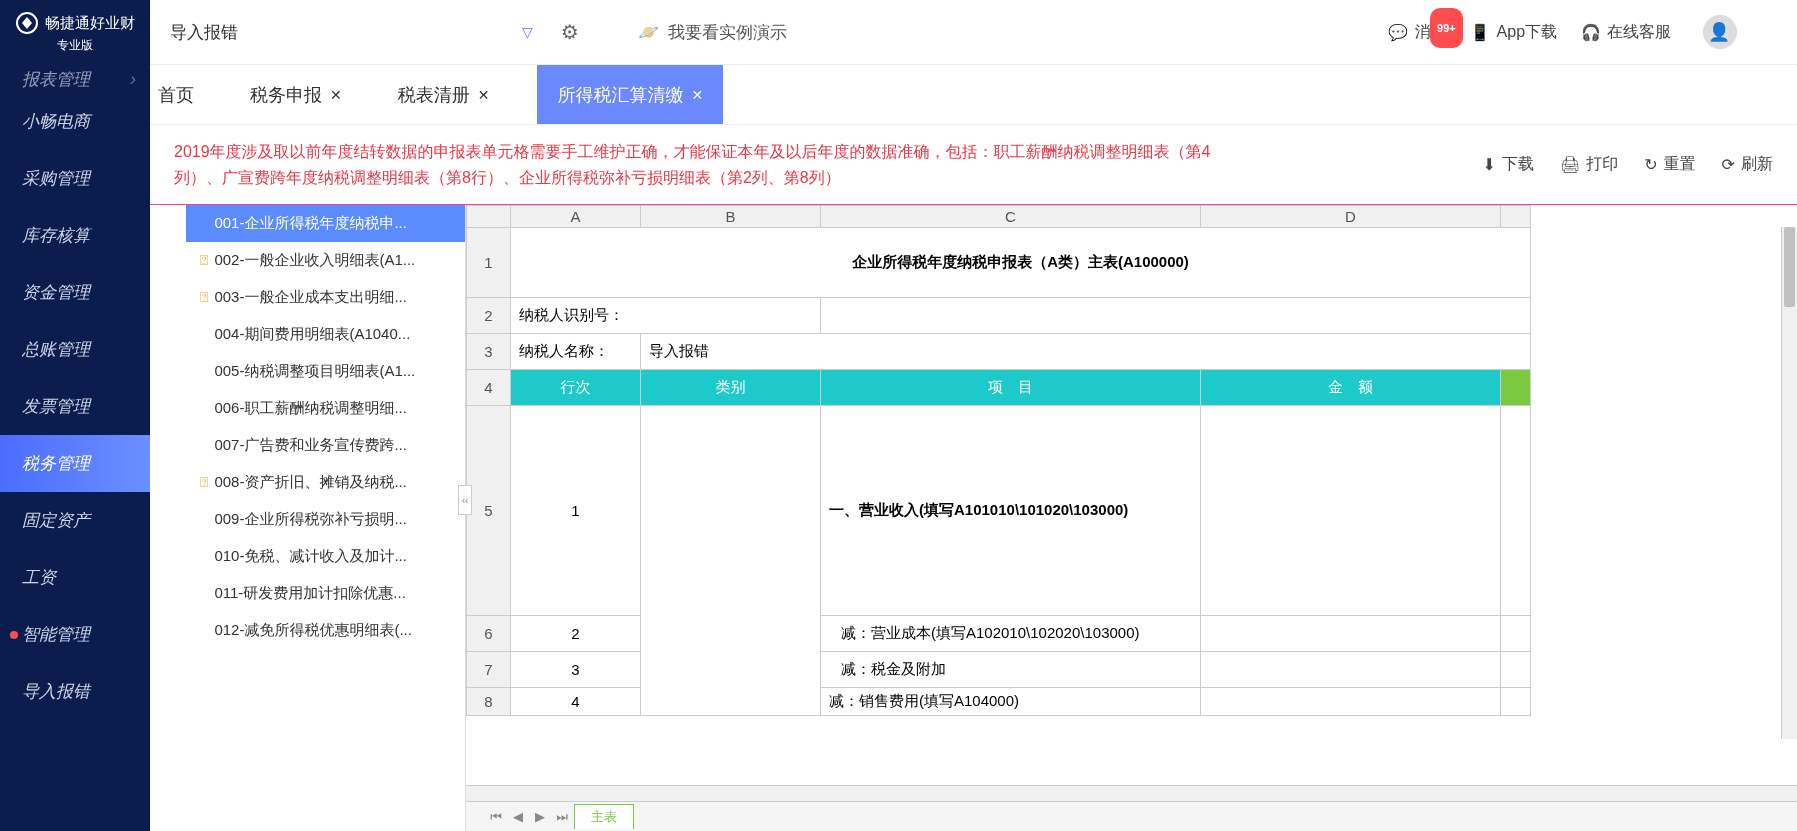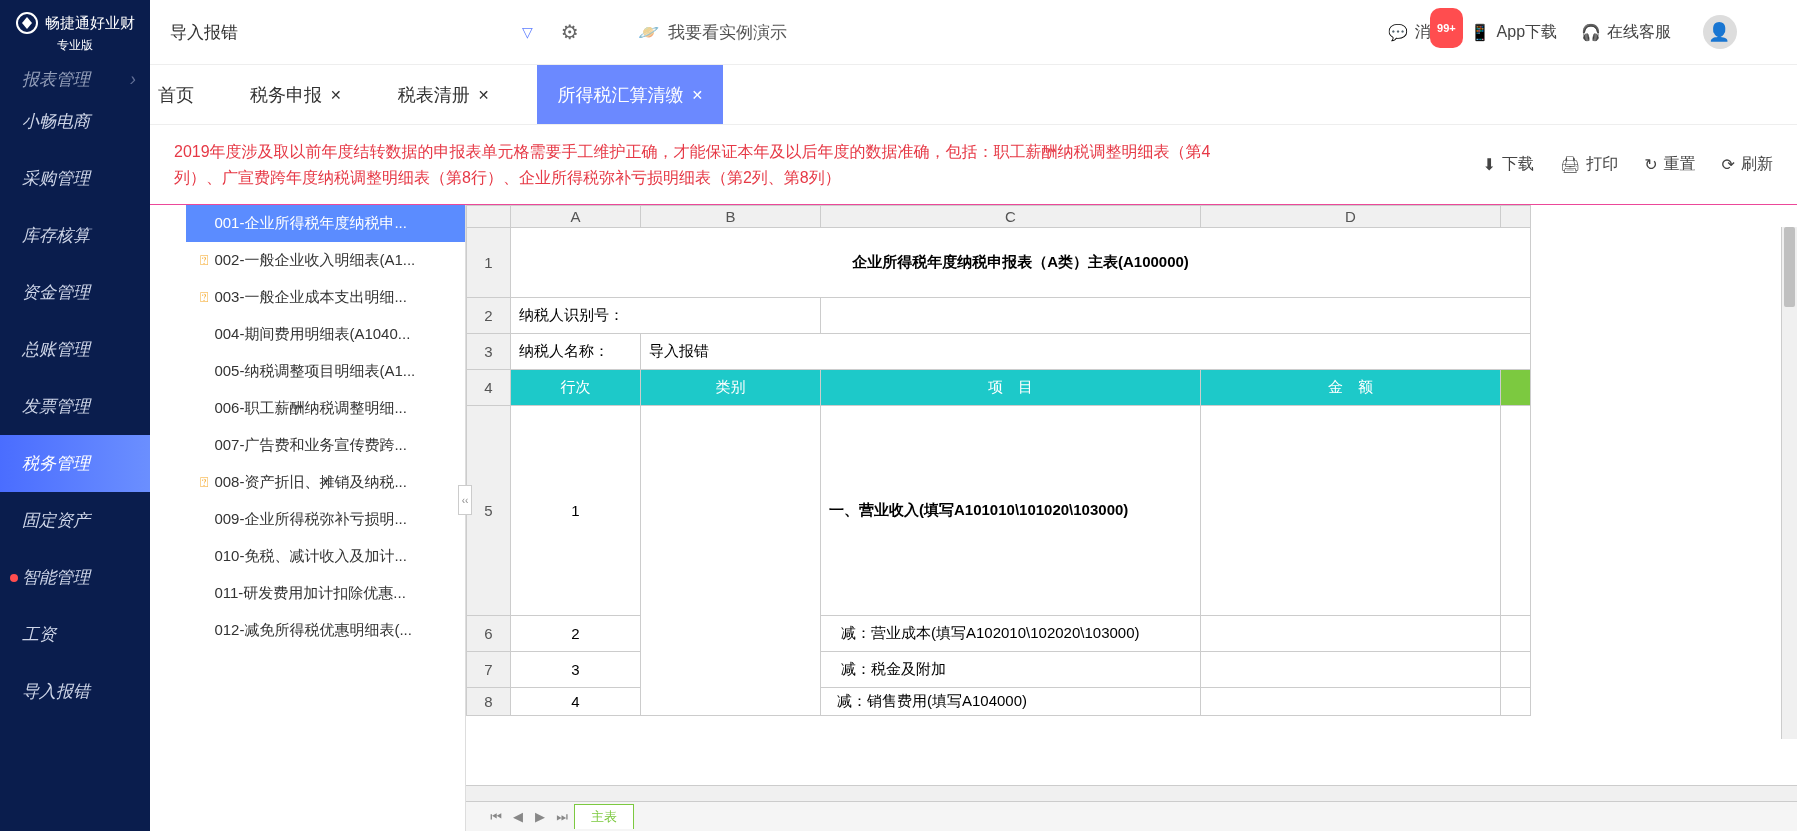--- a/index.html
+++ b/index.html
@@ -142,25 +142,25 @@
       <div class="side-item">
         <span>发票管理</span>
       </div>
       <div class="side-item active">
         <span>税务管理</span>
       </div>
       <div class="side-item">
         <span>固定资产</span>
       </div>
       <div class="side-item">
+        <span>工资</span>
+      </div>
+      <div class="side-item">
         <span class="dot"></span>
         <span>智能管理</span>
-      </div>
-      <div class="side-item">
-        <span>工资</span>
       </div>
       <div class="side-item">
         <span>导入报错</span>
       </div>
     </div>
 </div>
 
 <div class="main">
   <div class="tabs" id="tabs-bar">
       <div class="tab">
@@ -316,21 +316,21 @@
             <tr>
               <th class="row-header" style="height:36px">7</th>
               <td class="cell" style="text-align:center">3</td>
               <td class="cell" style="padding-left:20px">减：税金及附加</td>
               <td class="cell"></td>
               <td class="cell"></td>
             </tr>
             <tr>
               <th class="row-header" style="height:20px">8</th>
               <td class="cell" style="text-align:center">4</td>
-              <td class="cell" style="padding-left:16px">减：销售费用(填写A104000)</td>
+              <td class="cell" style="padding-left:8px">减：销售费用(填写A104000)</td>
               <td class="cell"></td>
               <td class="cell"></td>
             </tr>
           </tbody>
             </table>
           <div class="vscroll-track">
               <div class="vscroll-thumb"></div>
             </div>
         </div>
         <div class="hscroll"></div>

